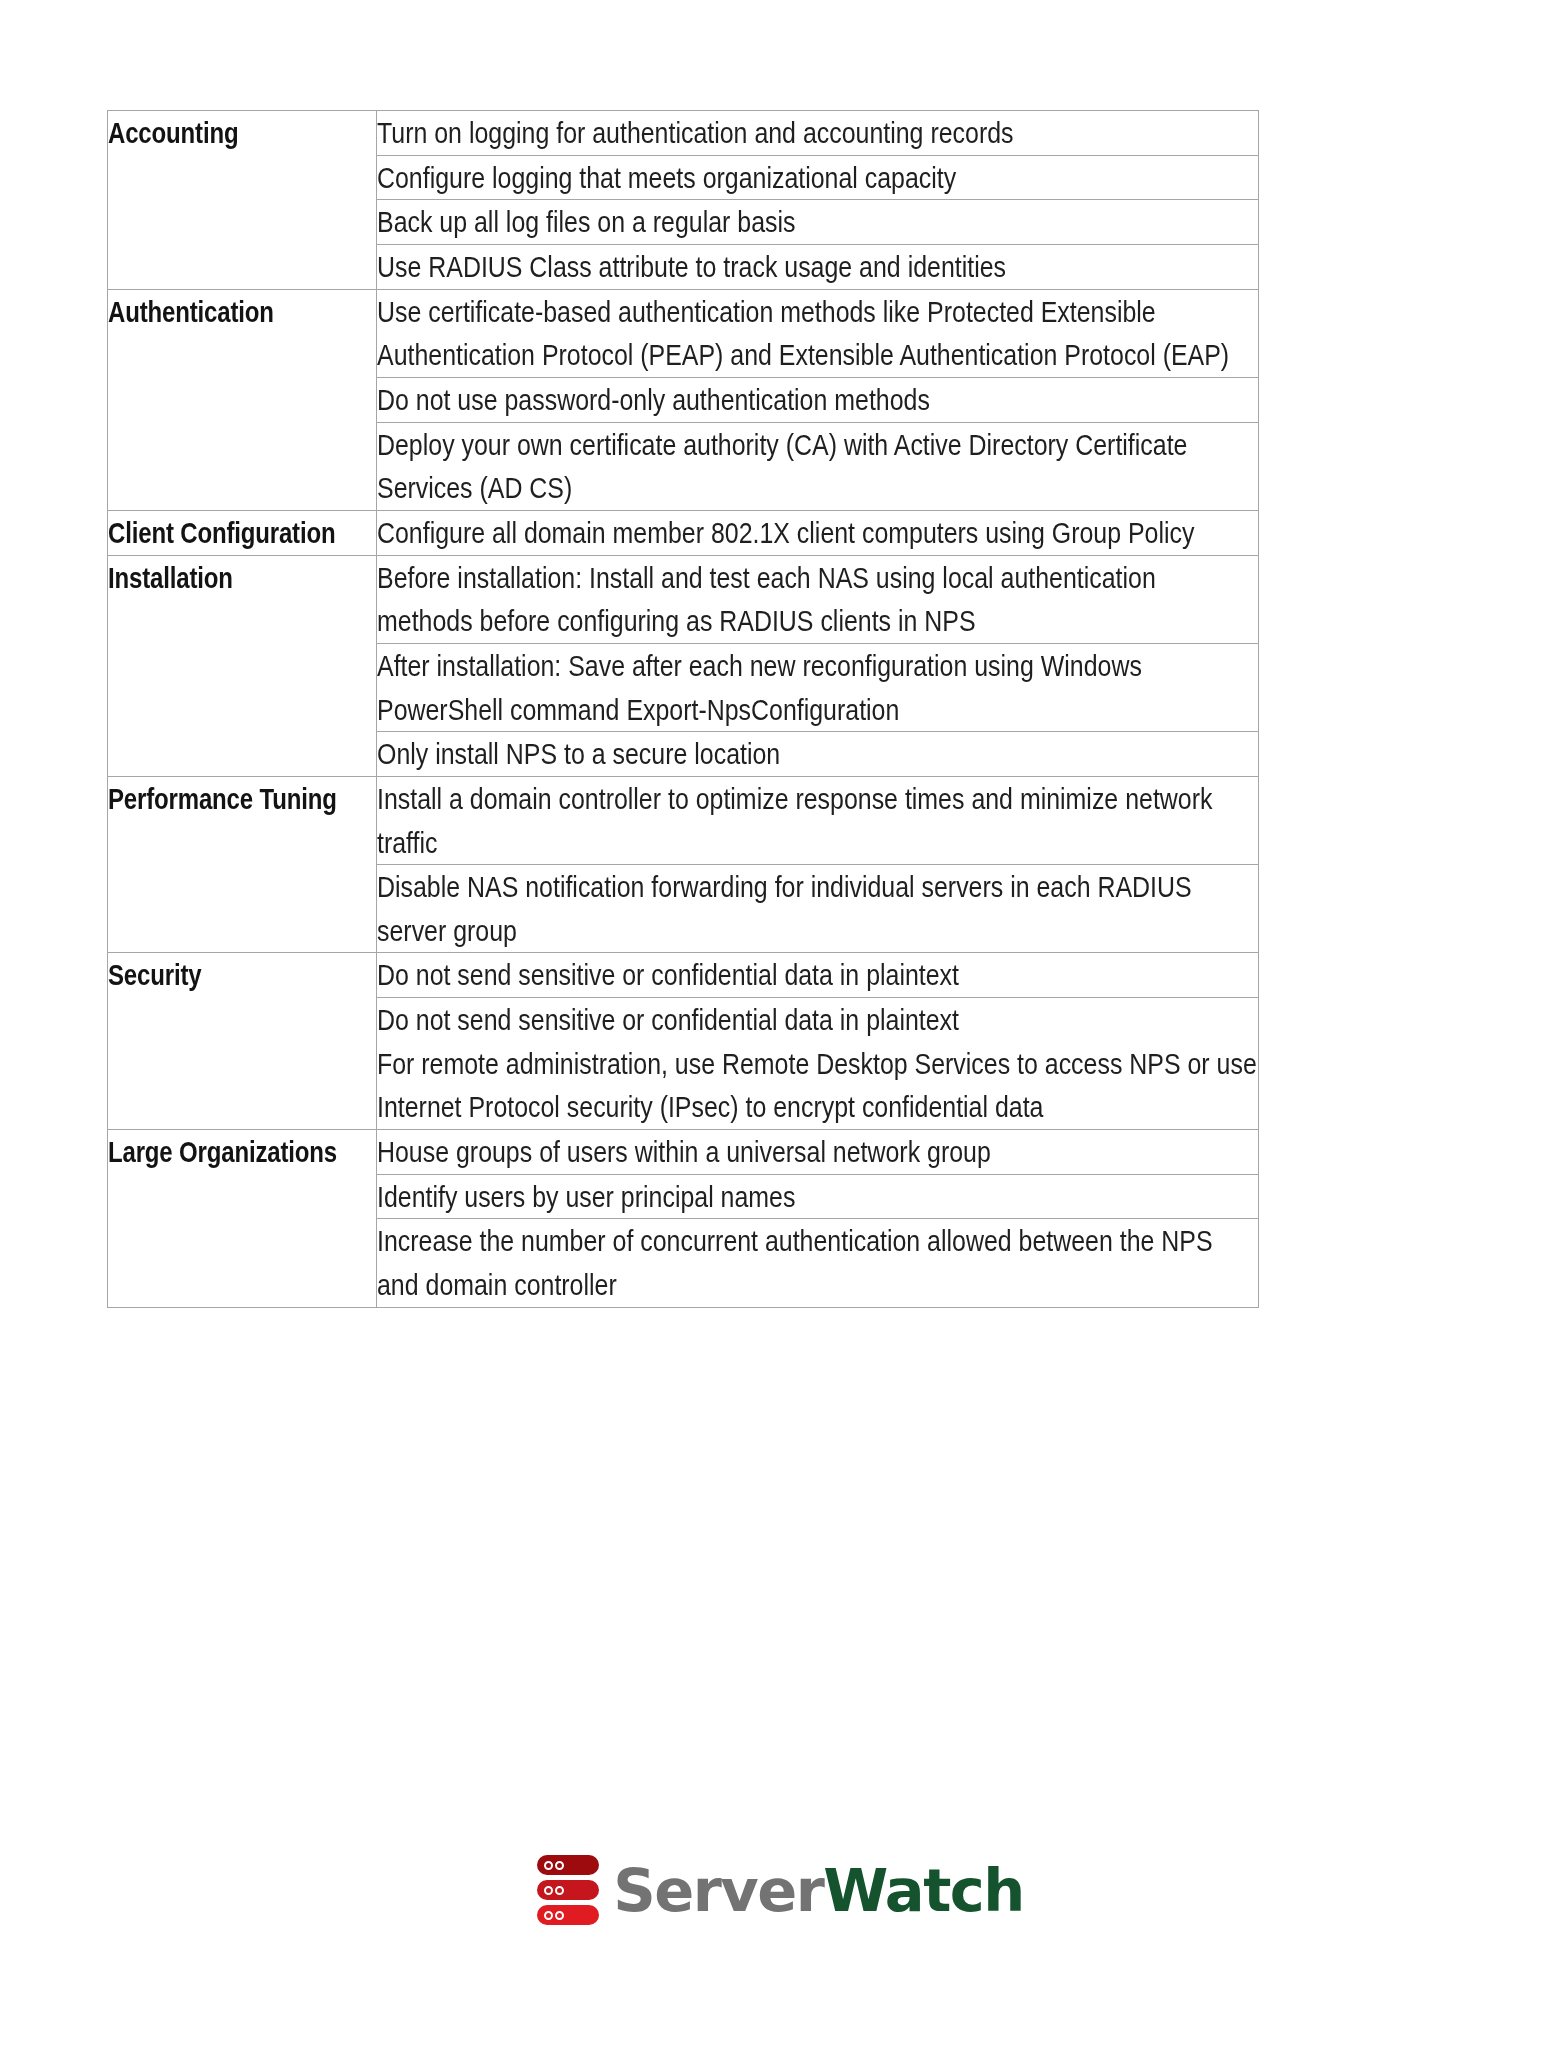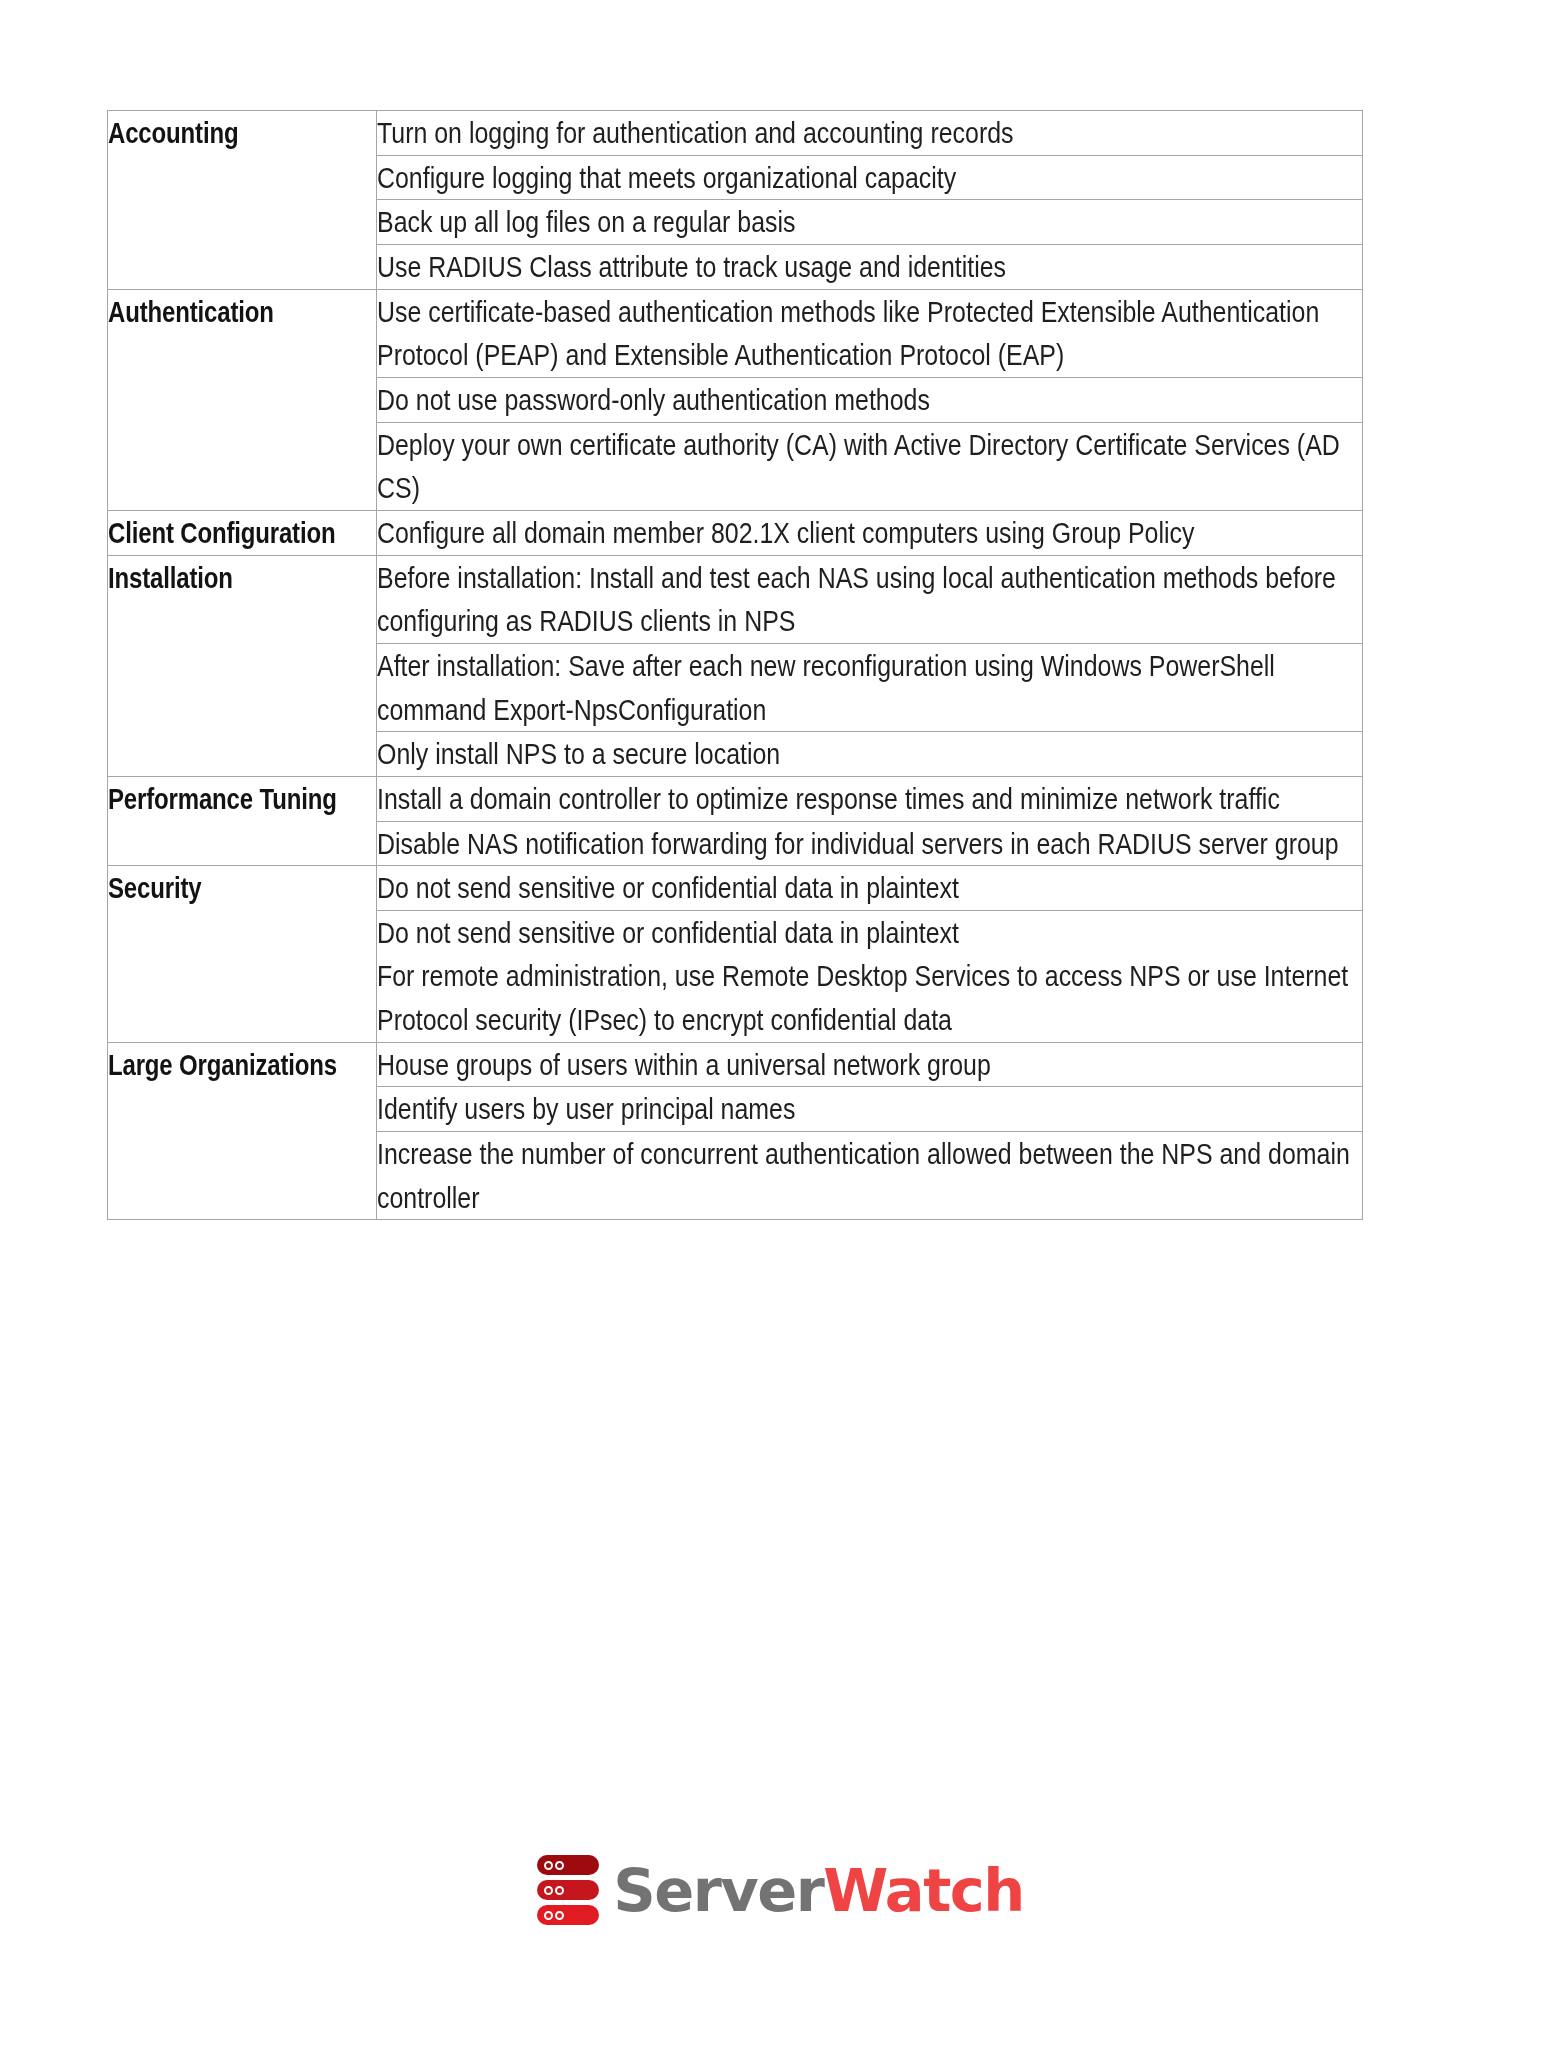--- a/index.html
+++ b/index.html
@@ -27,21 +27,21 @@
 
   .table-wrap {
     position: absolute;
     left: 107px;
     top: 110px;
     width: 1348px;
   }
 
   table.bp-table {
     border-collapse: collapse;
-    width: 1256px;
+    width: 1152px;
     table-layout: fixed;
     border: 1px solid #a6a6a6;
   }
 
   table.bp-table td {
     border: 1px solid #a6a6a6;
     padding: 0;
     vertical-align: top;
     background: #ffffff;
   }
@@ -124,21 +124,21 @@
   .logo-word {
     font-family: "DejaVu Sans", sans-serif;
     font-weight: 700;
     font-size: 59px;
     line-height: 1;
     letter-spacing: -1.5px;
     display: flex;
     align-items: baseline;
   }
   .logo-word .part-a { color: #737373; }
-  .logo-word .part-b { color: #ef4444; }
+  .logo-word .part-b { color: #14532d; }
 </style>
 </head>
 <body>
 
 <div class="page">
 
   <div class="table-wrap">
     <table class="bp-table">
       <tbody>
 

